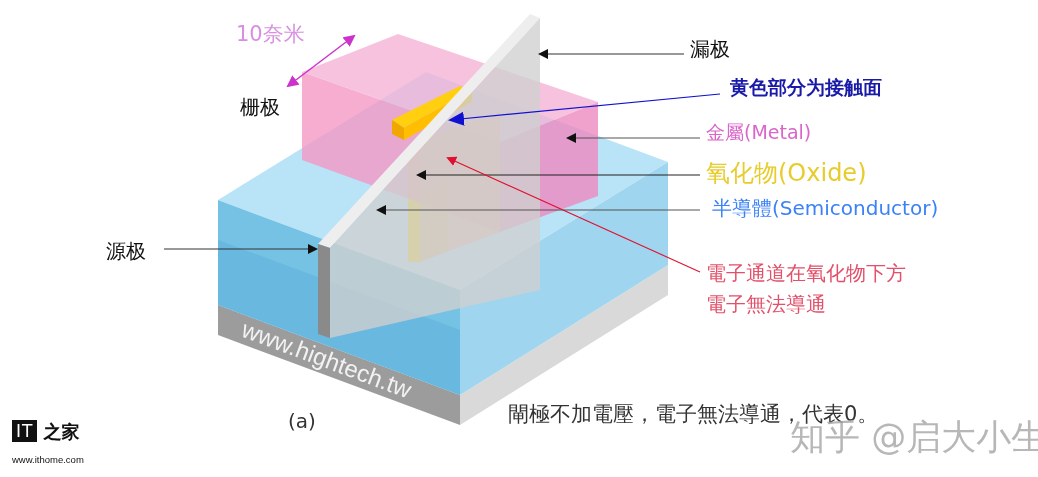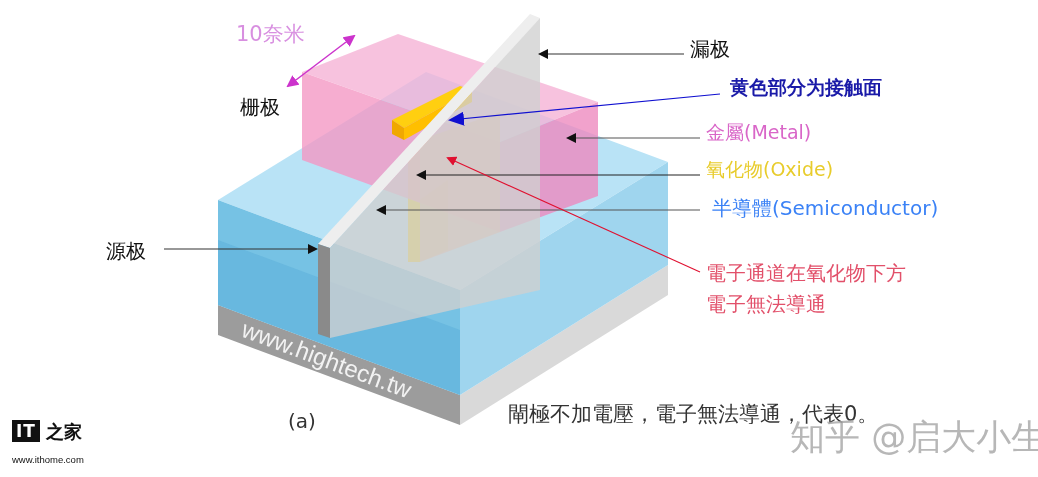--- a/index.html
+++ b/index.html
@@ -7,28 +7,28 @@
          font-family: "DejaVu Sans", "Liberation Sans", sans-serif; }
   #stage { position: absolute; left: 0; top: 0; width: 1038px; height: 477px; }
   .lbl { position: absolute; white-space: nowrap; }
   .black-lbl { color: #111111; font-weight: normal; font-size: 20px; }
   .nano { color: #d88fe0; font-size: 21px; left: 236px; top: 20px; }
   .drain { left: 690px; top: 36px; }
   .gate { left: 240px; top: 94px; }
   .source { left: 106px; top: 238px; }
   .contact { left: 730px; top: 75px; color: #1a1aa8; font-weight: bold; font-size: 19px; }
   .metal { left: 706px; top: 120px; color: #d966c8; font-size: 19px; }
-  .oxide { left: 706px; top: 157px; color: #e8cc2c; font-size: 19px; }
+  .oxide { left: 706px; top: 157px; color: #e8cc2c; font-size: 24px; }
   .semi { left: 712px; top: 195px; color: #3b82f6; font-size: 20px; }
   .channel { left: 706px; top: 258px; color: #e2506a; font-size: 20px; line-height: 31px; }
   .figa { left: 288px; top: 409px; color: #333333; font-size: 20px; }
   .caption { left: 508px; top: 400px; color: #333333; font-size: 21px; }
   .watermark { left: 790px; top: 414px; color: rgba(170,170,170,0.85); font-size: 35px; }
   .it-logo { position: absolute; left: 12px; top: 420px; }
-  .it-box { display: inline-block; background: #111; color: #fff; font-weight: bold;
+  .it-box { display: inline-block; background: #111; color: #fff; font-weight: normal;
             font-size: 17px; padding: 0 4px; line-height: 22px; letter-spacing: 1px; }
   .it-cn { display: inline-block; color: #111; font-size: 18px; font-weight: bold; margin-left: 6px; vertical-align: top; }
   .it-url { position: absolute; left: 12px; top: 454px; font-size: 9.5px; color: #111; font-family: "Liberation Sans", sans-serif; }
   .hightech { font-family: "Liberation Sans", sans-serif; }
 </style>
 </head>
 <body>
 
 <div id="stage">
 

